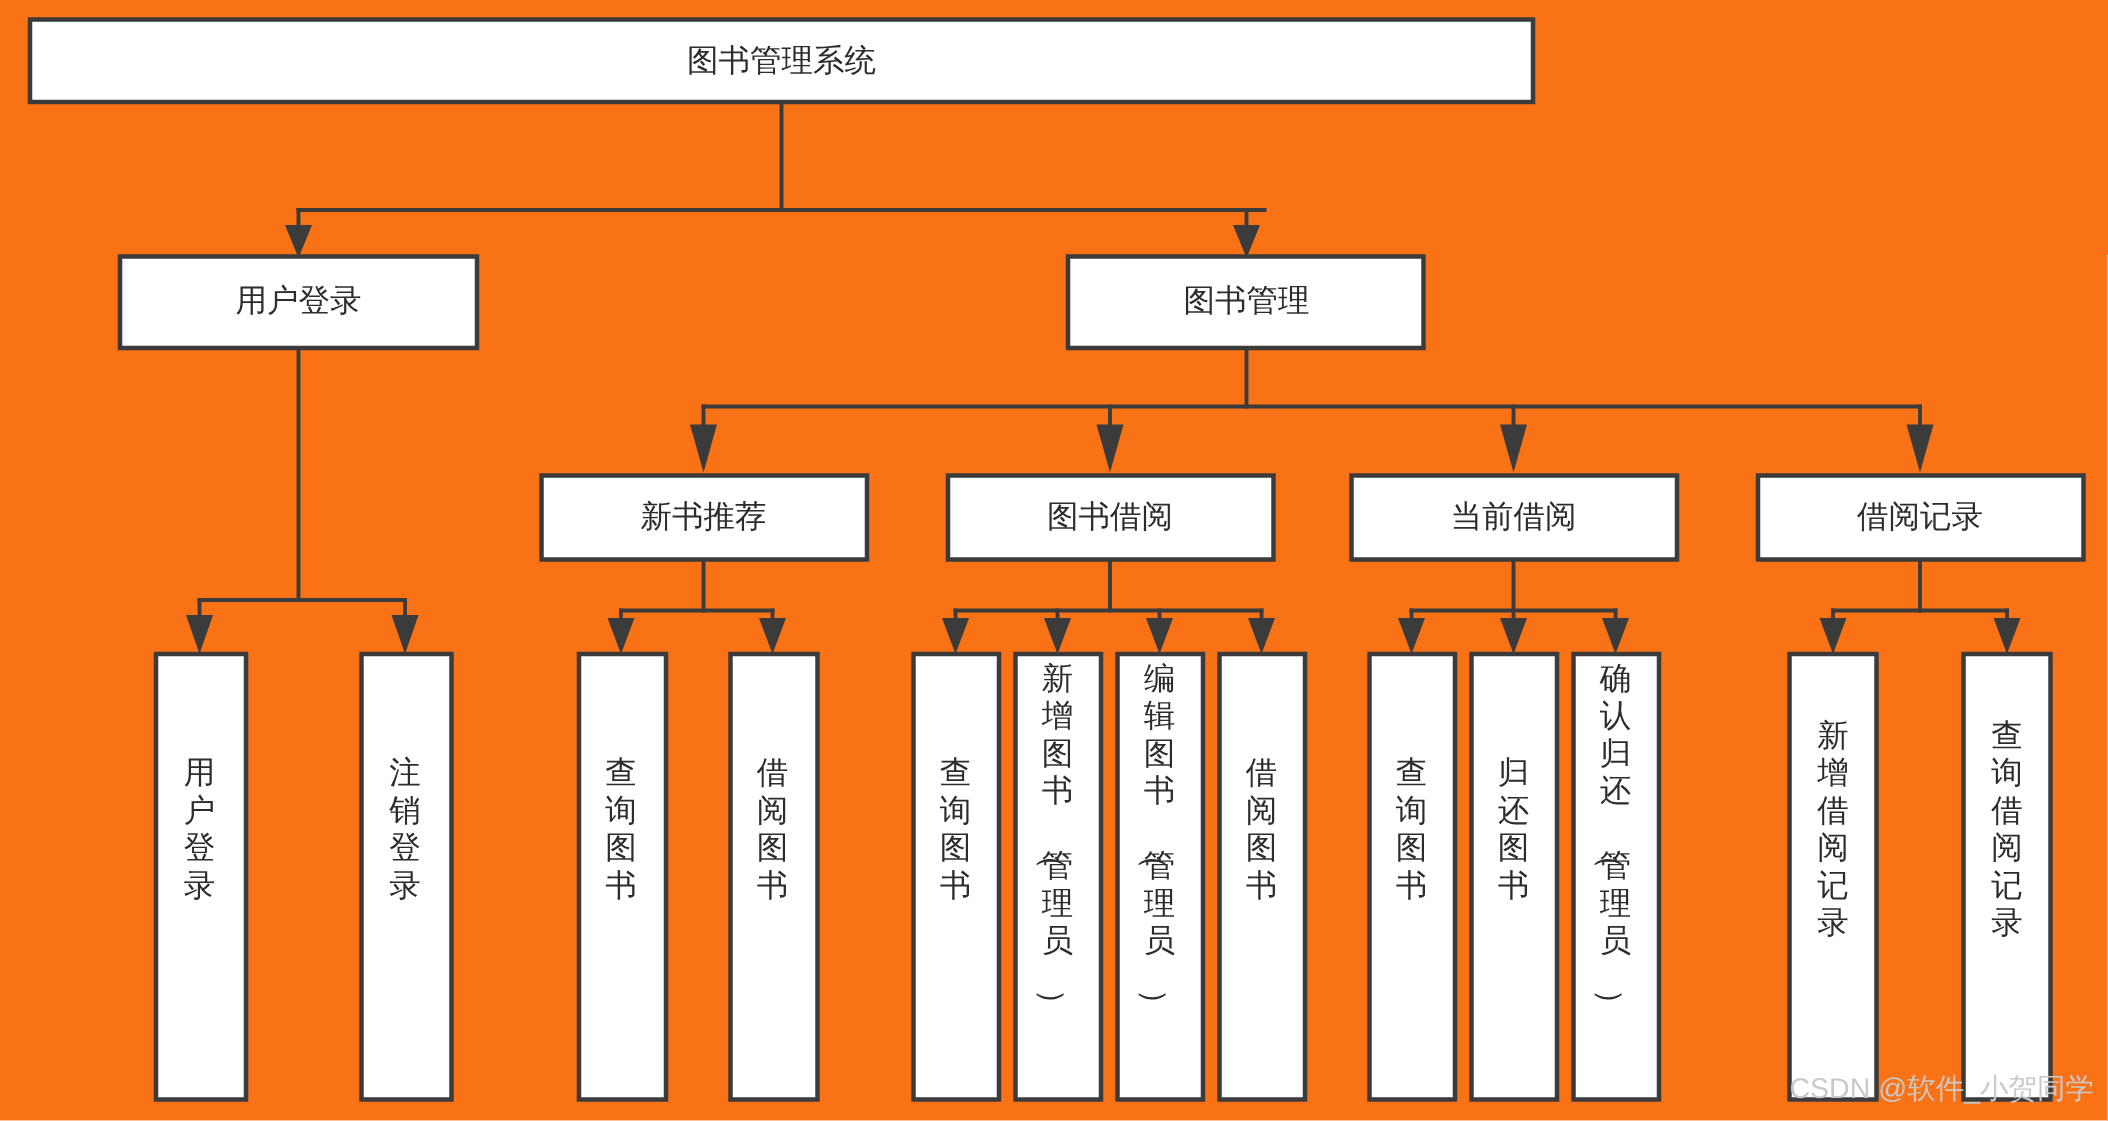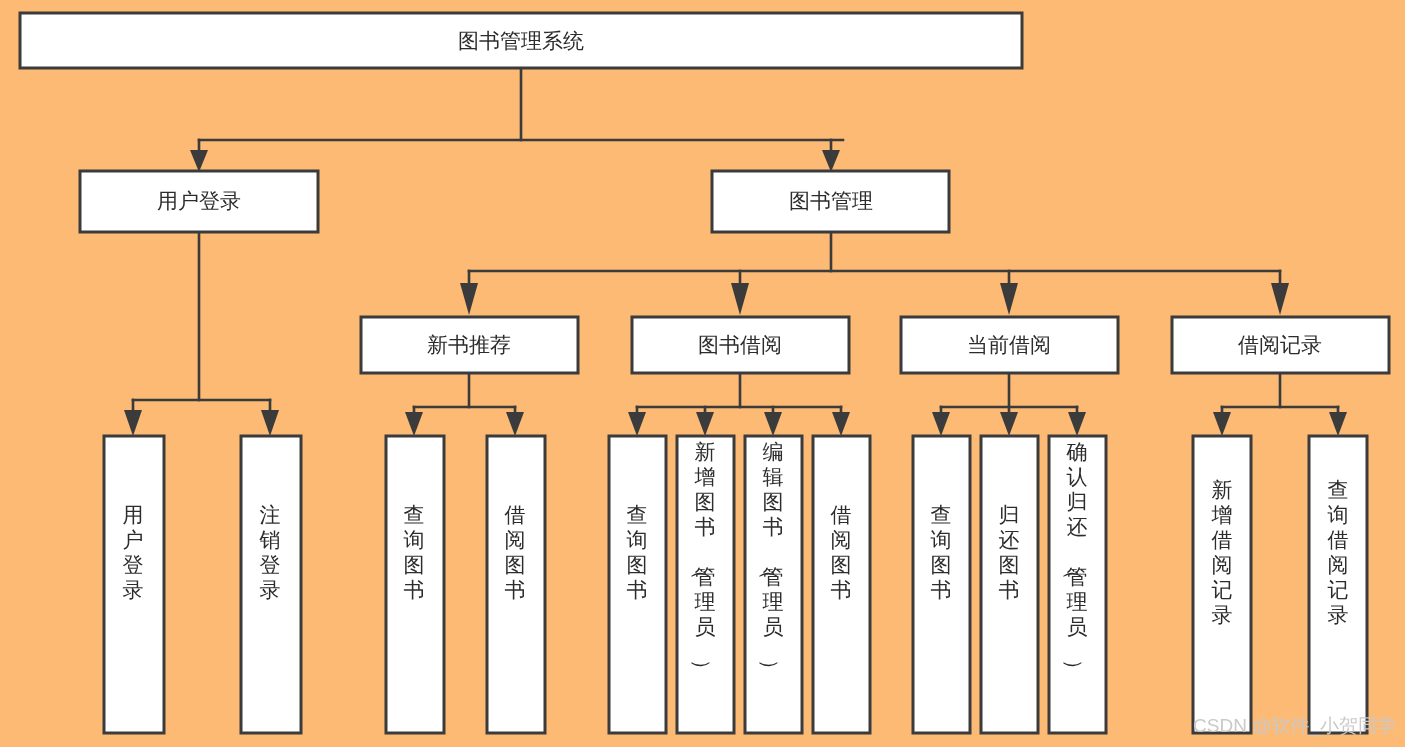--- a/index.html
+++ b/index.html
@@ -7,21 +7,21 @@
     padding: 0;
     background: #ffffff;
   }
   body {
     font-family: "Liberation Sans", "DejaVu Sans", sans-serif;
   }
   #diagram-root {
     position: relative;
     width: 1405px;
     height: 747px;
-    background: #fdba74;
+    background: #f97316;
     overflow: hidden;
   }
   svg#chart-svg {
     position: absolute;
     top: 0;
     left: 0;
     width: 1405px;
     height: 747px;
     display: block;
   }

